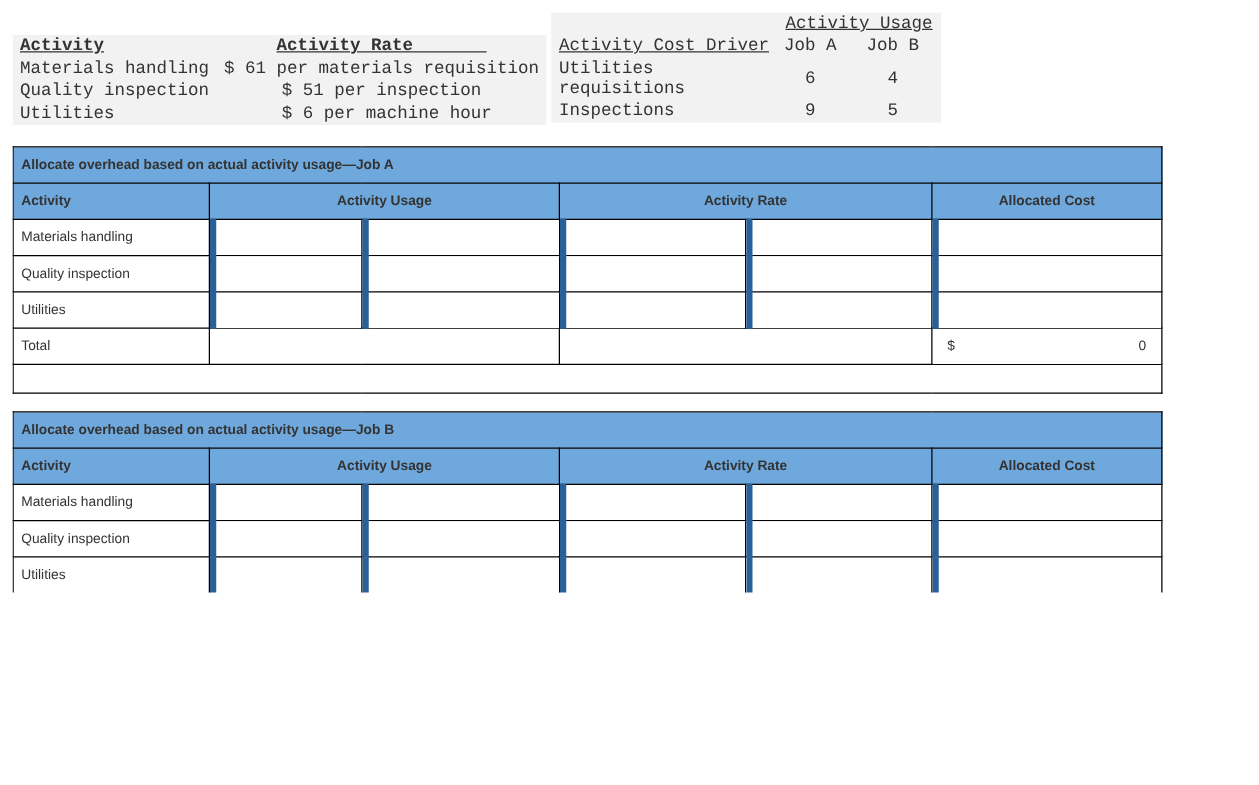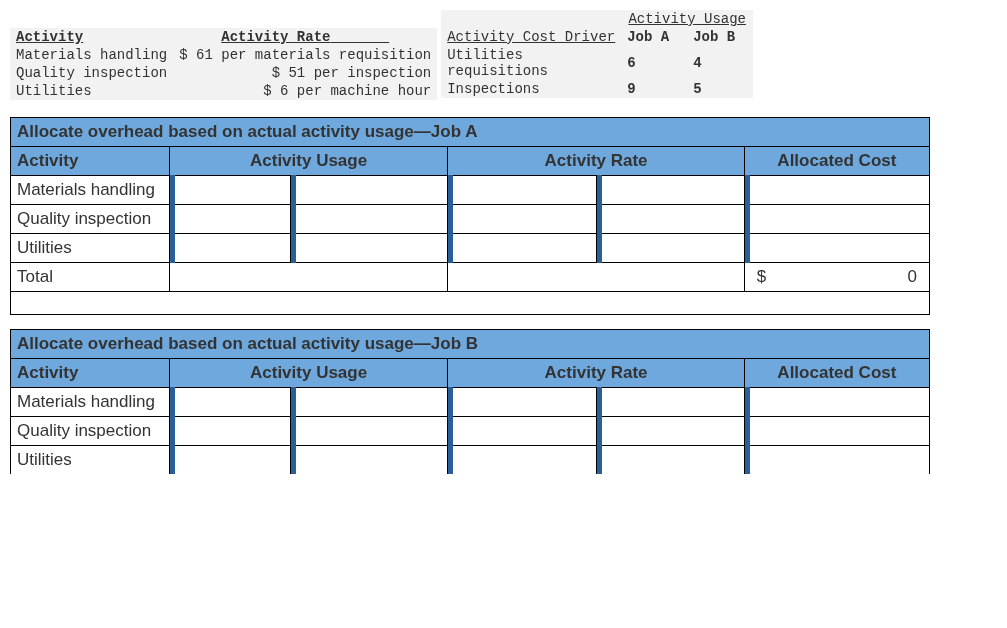--- a/index.html
+++ b/index.html
@@ -24,53 +24,52 @@
   }
   .mono-table td, .mono-table th {
     padding: 1px 6px;
     white-space: pre;
   }
   .mono-header {
     text-decoration: underline;
     text-align: left;
   }
   .mono-rate {
-    text-align: right;
+    text-align: center;
   }
 
   .mono-table2 {
     font-family: "Courier New", monospace;
     font-size: 14px;
     margin-bottom: 16px;
     border-collapse: collapse;
     background: #f2f2f2;
     display: inline-block;
   }
   .mono-table2 td, .mono-table2 th {
     padding: 1px 6px;
     white-space: pre;
   }
   .usage-header {
     text-decoration: underline;
   }
   .mono-table2 td.num {
-    text-align: left;
+    text-align: center;
     padding-right: 18px;
-    font-weight: bold;
   }
 
   .alloc-table {
     border-collapse: collapse;
     width: 920px;
     margin-bottom: 14px;
   }
   .alloc-table td, .alloc-table th {
     border: 1px solid #000;
     padding: 4px 6px;
-    font-size: 17px;
+    font-size: 11px;
     height: 20px;
   }
   .alloc-title {
     background: #6fa8dc;
     font-weight: bold;
     text-align: left;
     padding-left: 6px;
   }
   .alloc-head {
     background: #6fa8dc;

